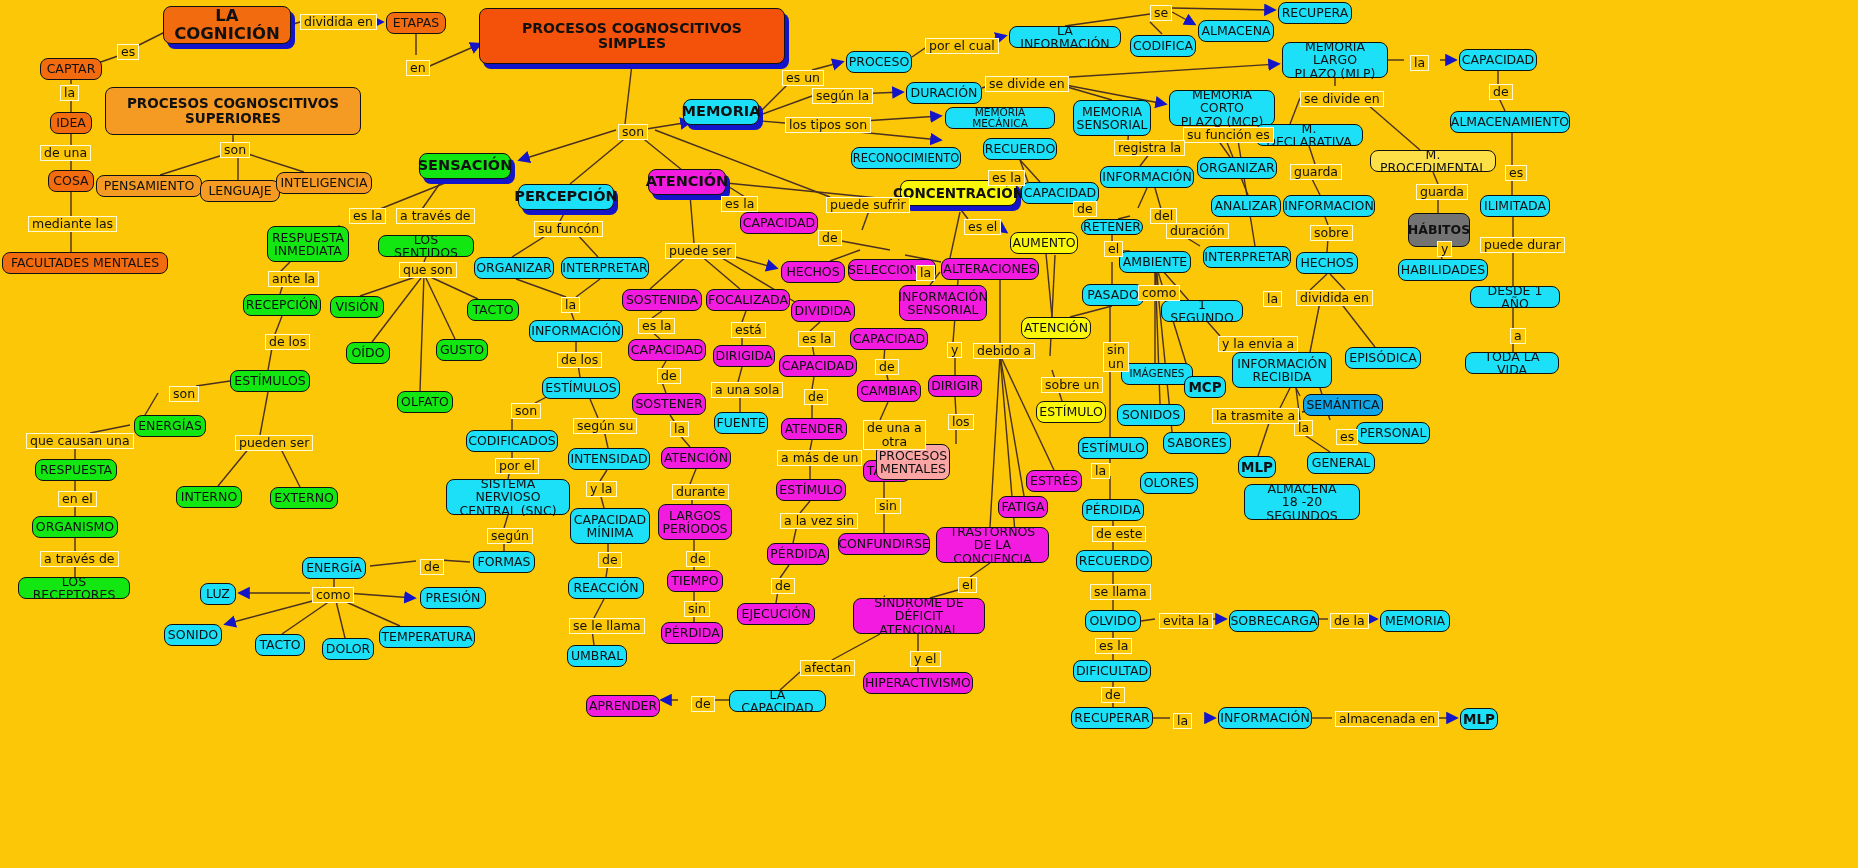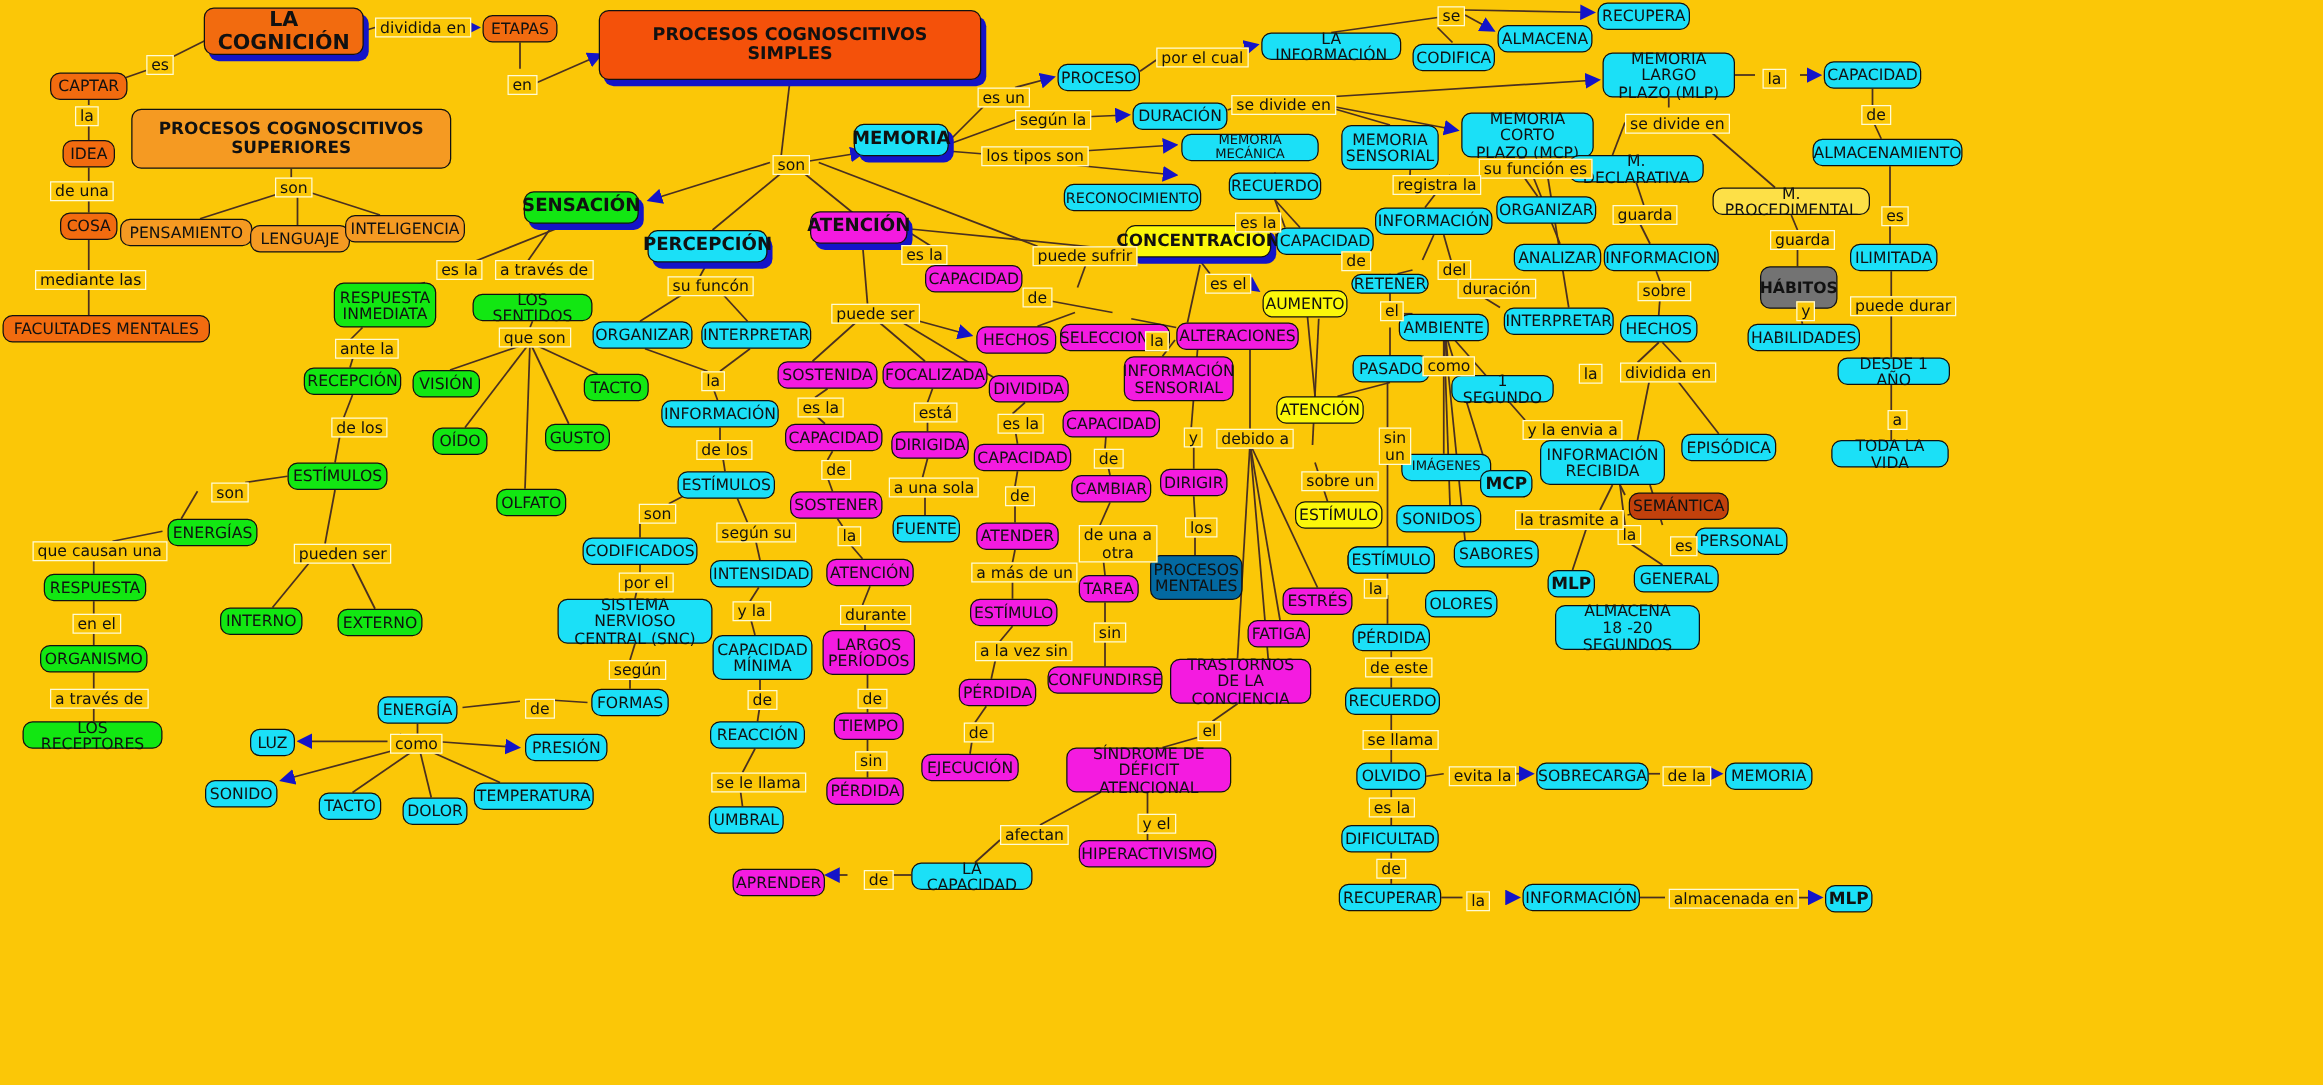--- a/index.html
+++ b/index.html
@@ -379,21 +379,21 @@
       <div class="node sz-13" style="left: 713px; top: 345px; width: 62px; height: 22px; background: rgb(244, 27, 224);">DIRIGIDA</div>
       <div class="node sz-13" style="left: 850px; top: 328px; width: 78px; height: 22px; background: rgb(244, 27, 224);">CAPACIDAD</div>
       <div class="node sz-13" style="left: 779px; top: 355px; width: 78px; height: 22px; background: rgb(244, 27, 224);">CAPACIDAD</div>
       <div class="node sz-13" style="left: 632px; top: 393px; width: 74px; height: 22px; background: rgb(244, 27, 224);">SOSTENER</div>
       <div class="node sz-13" style="left: 714px; top: 412px; width: 54px; height: 22px; background: rgb(27, 224, 247);">FUENTE</div>
       <div class="node sz-13" style="left: 857px; top: 380px; width: 64px; height: 22px; background: rgb(244, 27, 224);">CAMBIAR</div>
       <div class="node sz-13" style="left: 928px; top: 375px; width: 54px; height: 22px; background: rgb(244, 27, 224);">DIRIGIR</div>
       <div class="node sz-13" style="left: 781px; top: 418px; width: 66px; height: 22px; background: rgb(244, 27, 224);">ATENDER</div>
       <div class="node sz-13" style="left: 661px; top: 447px; width: 70px; height: 22px; background: rgb(244, 27, 224);">ATENCIÓN</div>
       <div class="node sz-13" style="left: 863px; top: 460px; width: 48px; height: 22px; background: rgb(244, 27, 224);">TAREA</div>
-      <div class="node sz-13" style="left: 920px; top: 444px; width: 74px; height: 36px; background: #0369a1;">PROCESOS
+      <div class="node sz-13" style="left: 876px; top: 444px; width: 74px; height: 36px; background: #fca5a5;">PROCESOS
 MENTALES</div>
       <div class="node sz-13" style="left: 776px; top: 479px; width: 70px; height: 22px; background: rgb(244, 27, 224);">ESTÍMULO</div>
       <div class="node sz-13" style="left: 658px; top: 504px; width: 74px; height: 36px; background: rgb(244, 27, 224);">LARGOS
 PERÍODOS</div>
       <div class="node sz-13" style="left: 767px; top: 543px; width: 62px; height: 22px; background: rgb(244, 27, 224);">PÉRDIDA</div>
       <div class="node sz-13" style="left: 838px; top: 533px; width: 92px; height: 22px; background: rgb(244, 27, 224);">CONFUNDIRSE</div>
       <div class="node sz-13" style="left: 936px; top: 527px; width: 113px; height: 36px; background: rgb(244, 27, 224);">TRASTORNOS
 DE LA CONCIENCIA</div>
       <div class="node sz-13" style="left: 667px; top: 570px; width: 56px; height: 22px; background: rgb(244, 27, 224);">TIEMPO</div>
       <div class="node sz-13" style="left: 737px; top: 603px; width: 78px; height: 22px; background: rgb(244, 27, 224);">EJECUCIÓN</div>
@@ -445,21 +445,21 @@
       <div class="node sz-13" style="left: 1161px; top: 300px; width: 82px; height: 22px; background: rgb(27, 224, 247);">1 SEGUNDO</div>
       <div class="node sz-11" style="left: 1121px; top: 363px; width: 72px; height: 22px; background: rgb(27, 224, 247);">IMÁGENES</div>
       <div class="node sz-14 b" style="left: 1184px; top: 376px; width: 42px; height: 22px; background: rgb(27, 224, 247);">MCP</div>
       <div class="node sz-13" style="left: 1117px; top: 404px; width: 68px; height: 22px; background: rgb(27, 224, 247);">SONIDOS</div>
       <div class="node sz-13" style="left: 1163px; top: 432px; width: 68px; height: 22px; background: rgb(27, 224, 247);">SABORES</div>
       <div class="node sz-13" style="left: 1078px; top: 437px; width: 70px; height: 22px; background: rgb(27, 224, 247);">ESTÍMULO</div>
       <div class="node sz-13" style="left: 1140px; top: 472px; width: 58px; height: 22px; background: rgb(27, 224, 247);">OLORES</div>
       <div class="node sz-13" style="left: 1232px; top: 352px; width: 100px; height: 36px; background: rgb(27, 224, 247);">INFORMACIÓN
 RECIBIDA</div>
       <div class="node sz-13" style="left: 1345px; top: 347px; width: 76px; height: 22px; background: rgb(27, 224, 247);">EPISÓDICA</div>
-      <div class="node sz-13" style="left: 1303px; top: 394px; width: 80px; height: 22px; background: #c2410c;">SEMÁNTICA</div>
+      <div class="node sz-13" style="left: 1303px; top: 394px; width: 80px; height: 22px; background: #0ea5e9;">SEMÁNTICA</div>
       <div class="node sz-13" style="left: 1356px; top: 422px; width: 74px; height: 22px; background: rgb(27, 224, 247);">PERSONAL</div>
       <div class="node sz-13" style="left: 1307px; top: 452px; width: 68px; height: 22px; background: rgb(27, 224, 247);">GENERAL</div>
       <div class="node sz-14 b" style="left: 1238px; top: 456px; width: 38px; height: 22px; background: rgb(27, 224, 247);">MLP</div>
       <div class="node sz-13" style="left: 1244px; top: 484px; width: 116px; height: 36px; background: rgb(27, 224, 247);">ALMACENA
 18 -20 SEGUNDOS</div>
       <div class="node sz-13" style="left: 1078px; top: 437px; width: 70px; height: 22px; background: rgb(27, 224, 247);">ESTÍMULO</div>
       <div class="node sz-13" style="left: 1082px; top: 499px; width: 62px; height: 22px; background: rgb(27, 224, 247);">PÉRDIDA</div>
       <div class="node sz-13" style="left: 1076px; top: 550px; width: 76px; height: 22px; background: rgb(27, 224, 247);">RECUERDO</div>
       <div class="node sz-13" style="left: 1085px; top: 610px; width: 56px; height: 22px; background: rgb(27, 224, 247);">OLVIDO</div>
       <div class="node sz-13" style="left: 1229px; top: 610px; width: 90px; height: 22px; background: rgb(27, 224, 247);">SOBRECARGA</div>

